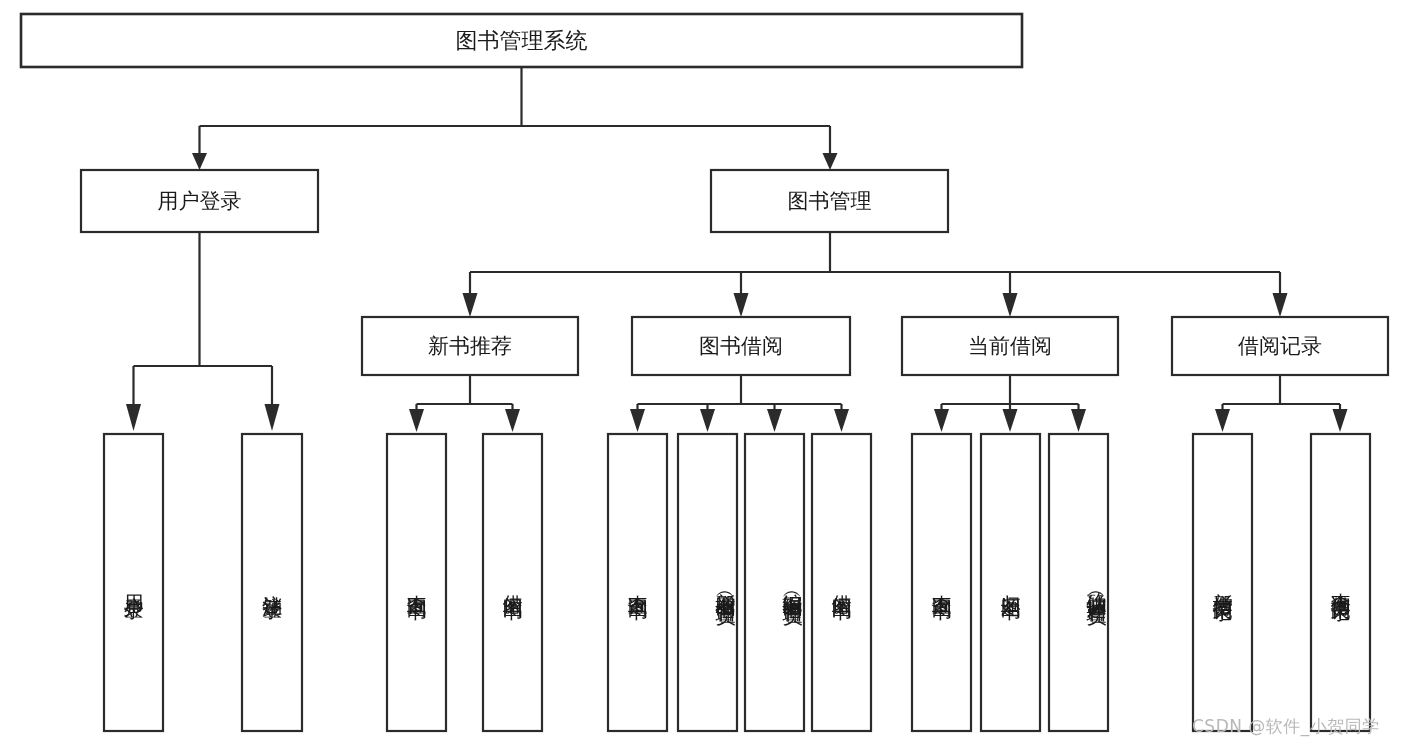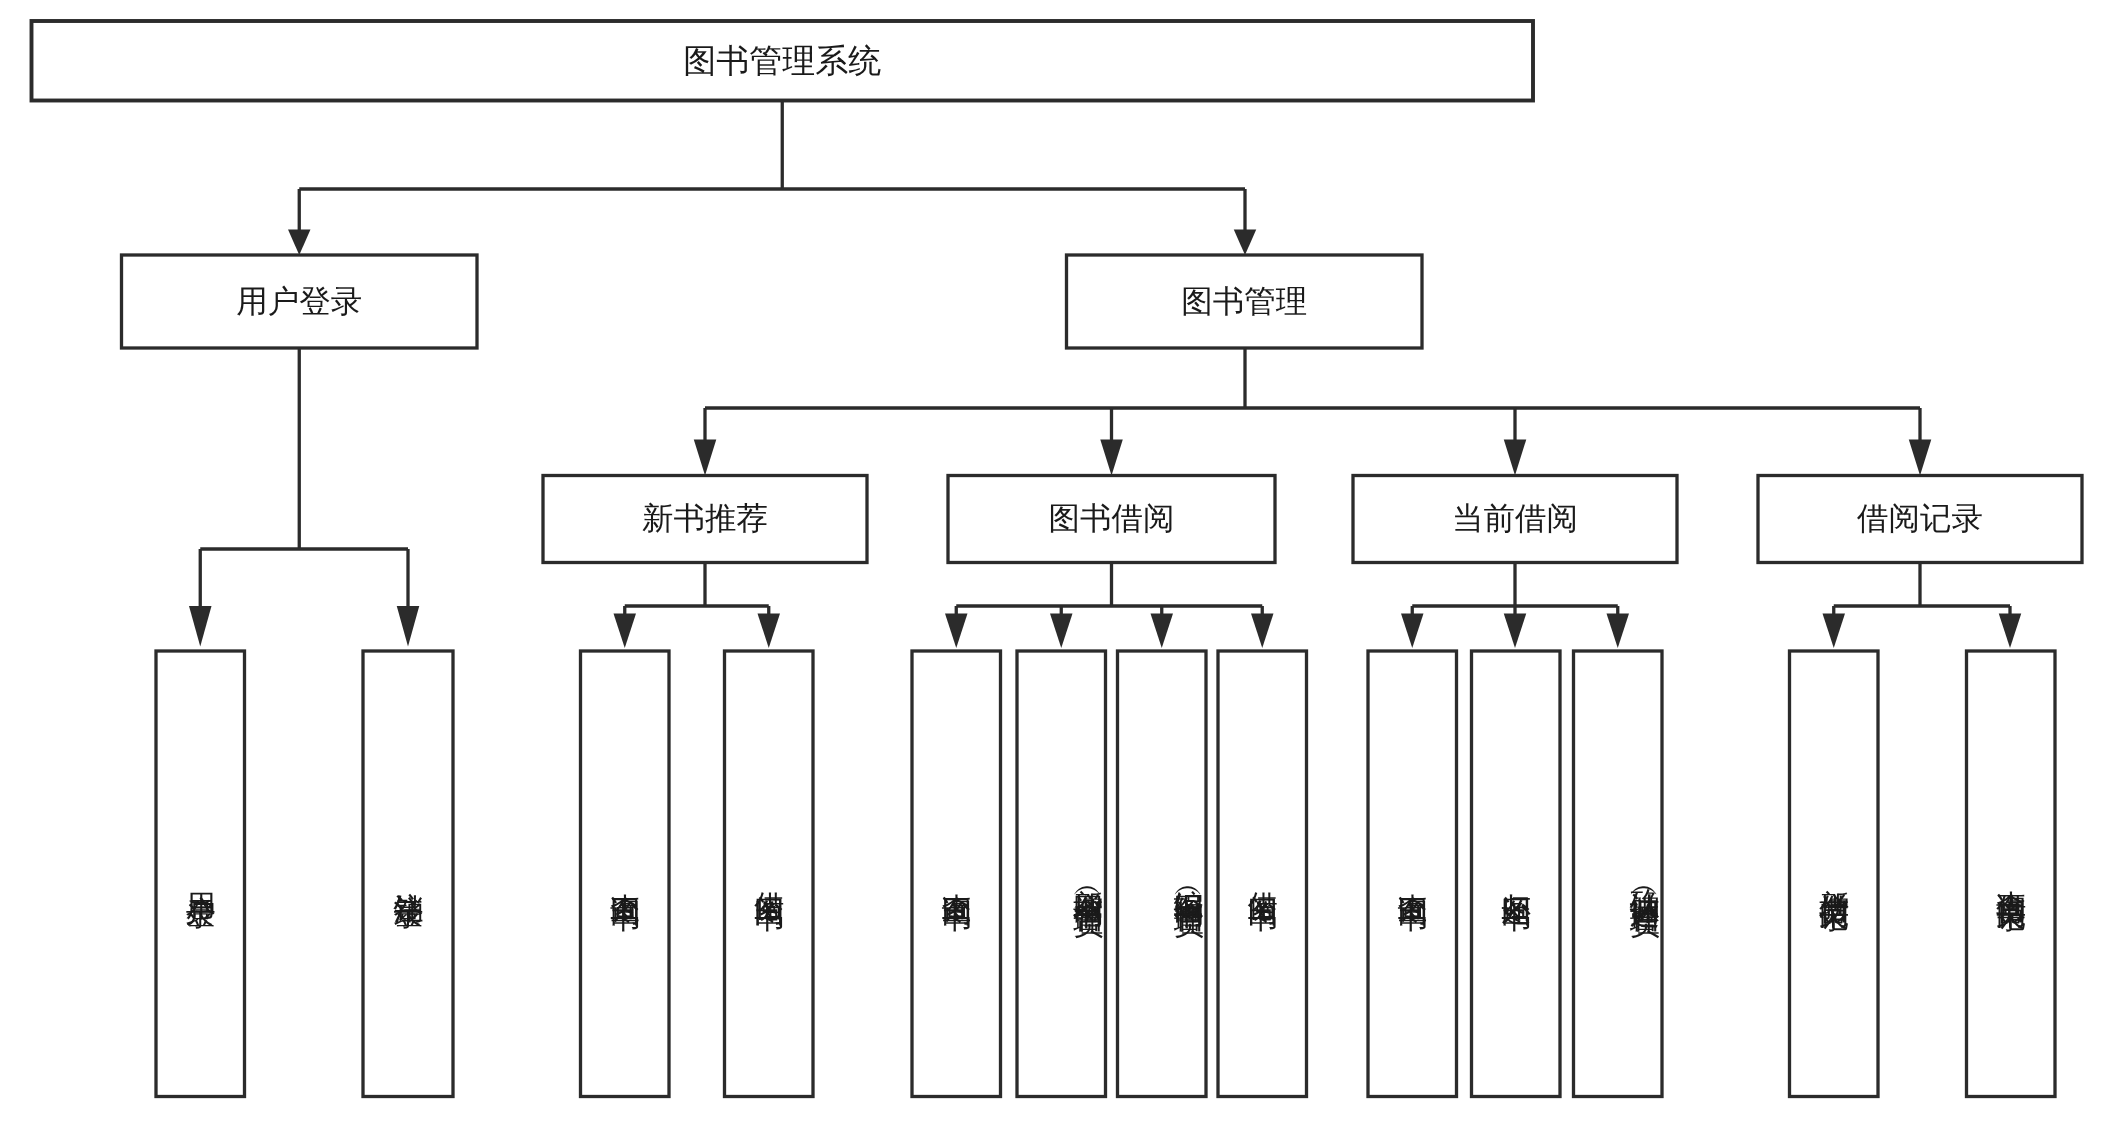--- a/index.html
+++ b/index.html
@@ -202,14 +202,15 @@
   <div class="vert-label" style="left:745px; top:434px; width:59px; height:297px; align-items:flex-start; padding-top:6px; box-sizing:border-box;">编辑图书（管理员）</div>
   <div class="vert-label" style="left:812px; top:434px; width:59px; height:297px;">借阅图书</div>
 
   <div class="vert-label" style="left:912px; top:434px; width:59px; height:297px;">查询图书</div>
   <div class="vert-label" style="left:981px; top:434px; width:59px; height:297px;">归还图书</div>
   <div class="vert-label" style="left:1049px; top:434px; width:59px; height:297px; align-items:flex-start; padding-top:6px; box-sizing:border-box;">确认归还（管理员）</div>
 
   <div class="vert-label" style="left:1193px; top:434px; width:59px; height:297px;">新增借阅记录</div>
   <div class="vert-label" style="left:1311px; top:434px; width:59px; height:297px;">查询借阅记录</div>
 
+  <div class="watermark" style="left:1192px; top:715px;">CSDN @软件_小贺同学</div>
 
 </div>
 
 </body></html>

